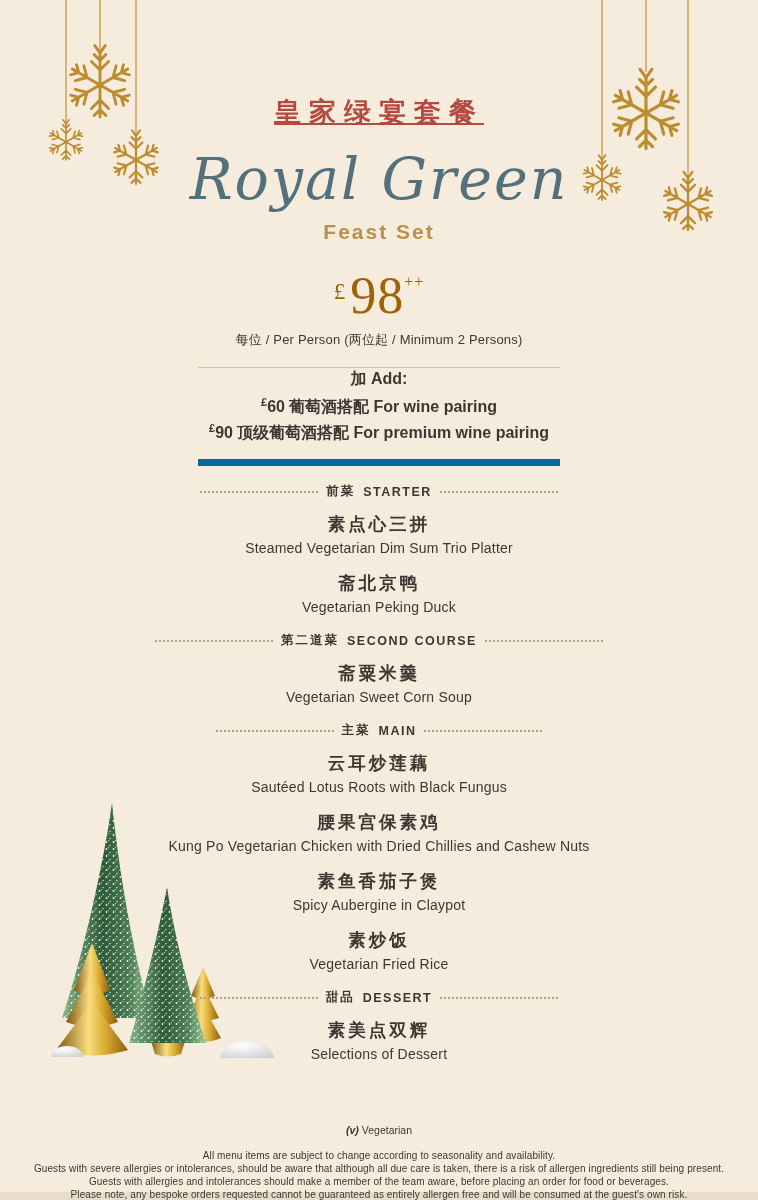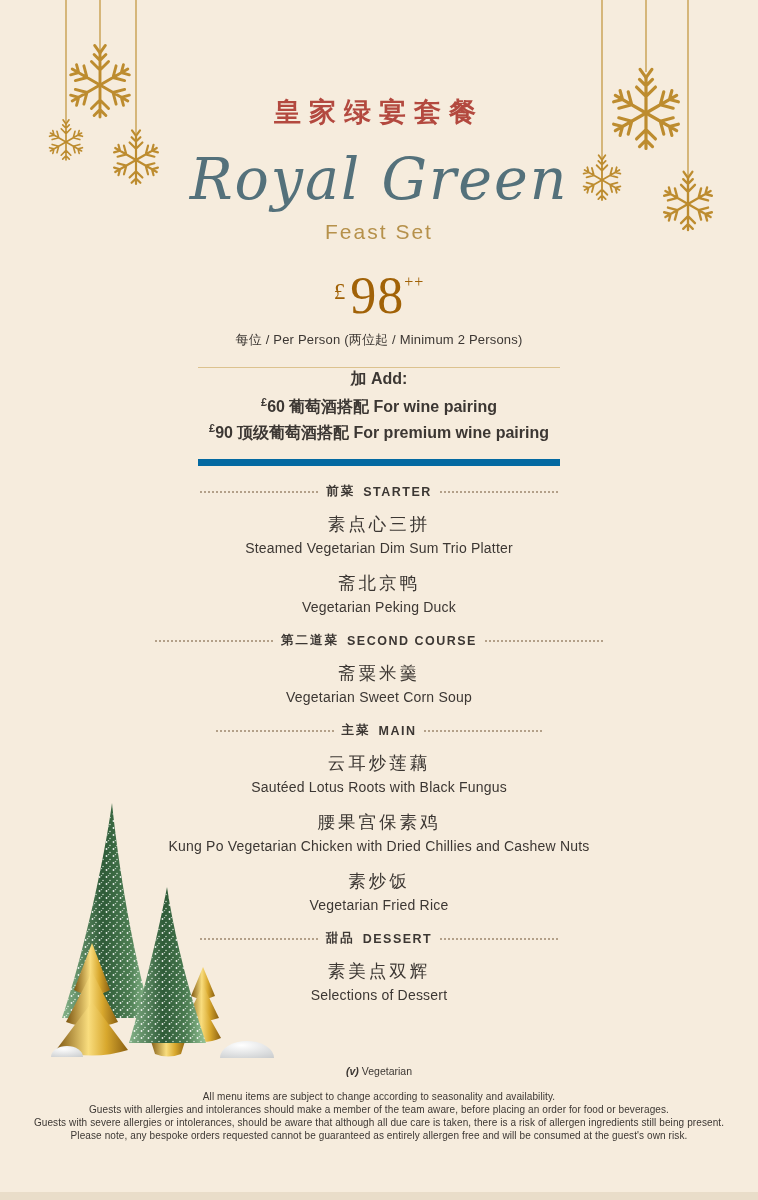--- a/index.html
+++ b/index.html
@@ -6,45 +6,45 @@
   html,body { width:758px; height:1200px; }
   body {
     font-family:"Liberation Sans","DejaVu Sans",sans-serif;
     background:#f6ecdd; color:#3c3733; overflow:hidden; position:relative;
   }
   .deco { position:absolute; inset:0; pointer-events:none; z-index:1; }
   .bottom-strip { position:absolute; left:0; bottom:0; width:758px; height:8px; background:#e9ddc9; z-index:0; }
   .menu { position:relative; z-index:2; width:758px; padding-top:94px; text-align:center; }
 
   .title-zh { font-family:"Liberation Serif","DejaVu Serif",serif; font-size:27px; font-weight:700;
-              letter-spacing:8px; color:#b3493f; }
+              letter-spacing:8px; color:#b3493f;text-decoration:underline; }
   .script-title { font-family:"DejaVu Serif","Liberation Serif",serif; font-style:italic;
               font-size:57px; line-height:1.12; color:#54717b; margin-top:18px; letter-spacing:2px; }
-  .feast  { font-size:21px; letter-spacing:2px; color:#b6914b; font-weight:400; margin-top:8px; }
+  .feast  { font-size:21px; letter-spacing:2px; color:#b6914b; font-weight:700; margin-top:8px; }
 
   .price-row { margin-top:22px; font-family:"Liberation Serif","DejaVu Serif",serif; color:#a16207; }
   .price-cur { font-size:23px; vertical-align:14px; margin-right:5px; }
   .price-amt { font-size:52px; letter-spacing:1px; }
   .price-sup { font-size:16px; vertical-align:26px; letter-spacing:1px; }
   .per-person { font-size:13px; margin-top:6px; letter-spacing:.2px; }
 
   .addons { width:362px; margin:18px auto 0; border-top:1px solid #dcc28e; border-bottom:7px solid #0369a1;
             padding:1px 0 14px; }
   .add-head { font-size:16px; font-weight:700; margin-bottom:4px; }
   .add-line { font-size:16px; line-height:1.55; font-weight:600; }
   .sup-cur  { font-size:11px; vertical-align:6px; }
   .add-amt  { margin-right:4px; }
 
   .sec-head { display:flex; align-items:center; justify-content:center; gap:8px; margin:17px auto 12px; }
   .dots { width:118px; border-top:2px dotted #b3a089; height:0; }
   .sec-zh { font-size:12.5px; letter-spacing:2px; font-weight:600; }
   .sec-en { font-size:12.5px; letter-spacing:1.5px; font-weight:600; }
 
   .dish { margin-bottom:15px; }
-  .dish-zh { font-size:17.5px; letter-spacing:3px; font-weight:400; }
+  .dish-zh { font-size:17.5px; letter-spacing:3px; font-weight:700; }
   .dish-en { font-size:14px; margin-top:4px; letter-spacing:.2px; }
 
   .veg-note { margin-top:62px; font-size:10.5px; }
   .veg-marker { font-style:italic; font-weight:600; margin-right:3px; }
   .disclaimer { margin-top:14px; }
   .fine { font-size:10px; line-height:1.28; letter-spacing:.1px; }
 </style>
 </head>
 <body>
 
@@ -194,20 +194,24 @@
         </div>
         <div class="dish">
           <div class="dish-zh">云耳炒莲藕</div>
           <div class="dish-en">Sautéed Lotus Roots with Black Fungus</div>
         </div>
         <div class="dish">
           <div class="dish-zh">腰果宫保素鸡</div>
           <div class="dish-en">Kung Po Vegetarian Chicken with Dried Chillies and Cashew Nuts</div>
         </div>
         <div class="dish">
+          <div class="dish-zh">素鱼香茄子煲</div>
+          <div class="dish-en">Spicy Aubergine in Claypot</div>
+        </div>
+        <div class="dish">
           <div class="dish-zh">素炒饭</div>
           <div class="dish-en">Vegetarian Fried Rice</div>
         </div>
       </section>
       <section>
         <div class="sec-head">
           <span class="dots"></span>
           <span class="sec-zh">甜品</span>
           <span class="sec-en">DESSERT</span>
           <span class="dots"></span>
@@ -217,18 +221,18 @@
           <div class="dish-en">Selections of Dessert</div>
         </div>
       </section>
     </div>
 
   <div class="veg-note">
     <span class="veg-marker">(v)</span><span>Vegetarian</span>
   </div>
   <div class="disclaimer">
       <div class="fine">All menu items are subject to change according to seasonality and availability.</div>
+      <div class="fine">Guests with severe allergies or intolerances, should be aware that although all due care is taken, there is a risk of allergen ingredients still being present.</div>
       <div class="fine">Guests with allergies and intolerances should make a member of the team aware, before placing an order for food or beverages.</div>
-      <div class="fine">Guests with severe allergies or intolerances, should be aware that although all due care is taken, there is a risk of allergen ingredients still being present.</div>
       <div class="fine">Please note, any bespoke orders requested cannot be guaranteed as entirely allergen free and will be consumed at the guest's own risk.</div>
     </div>
 
 </div>
 
 </body></html>

